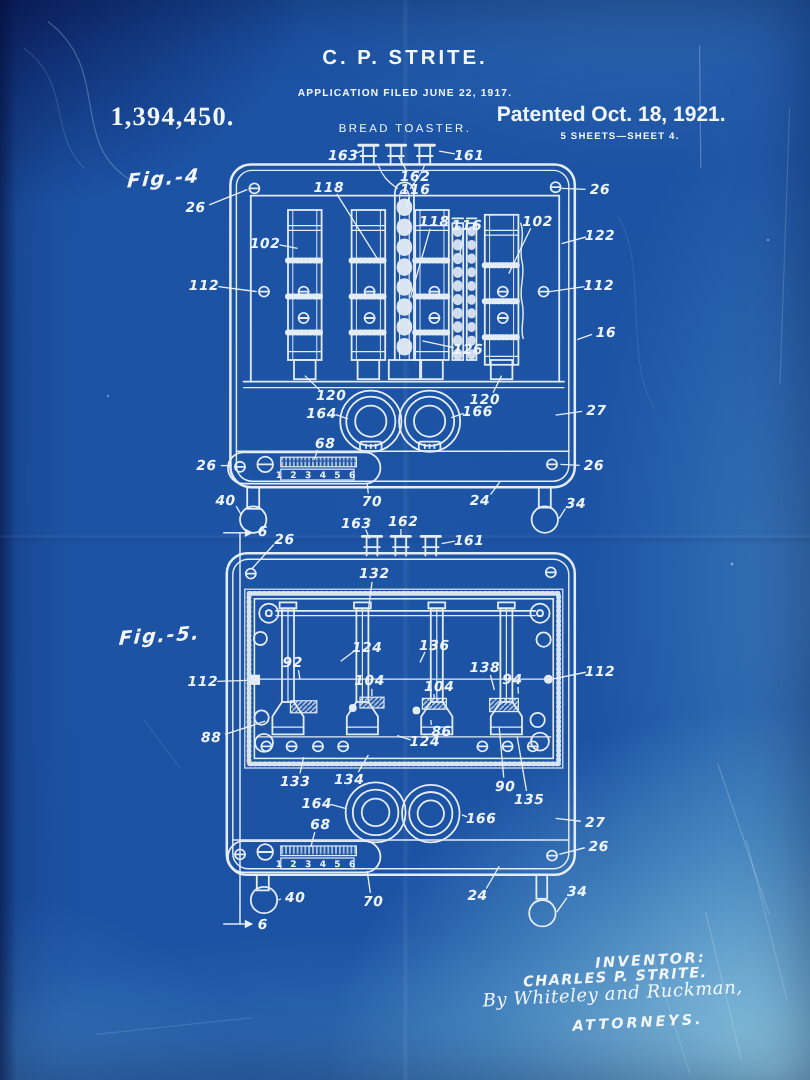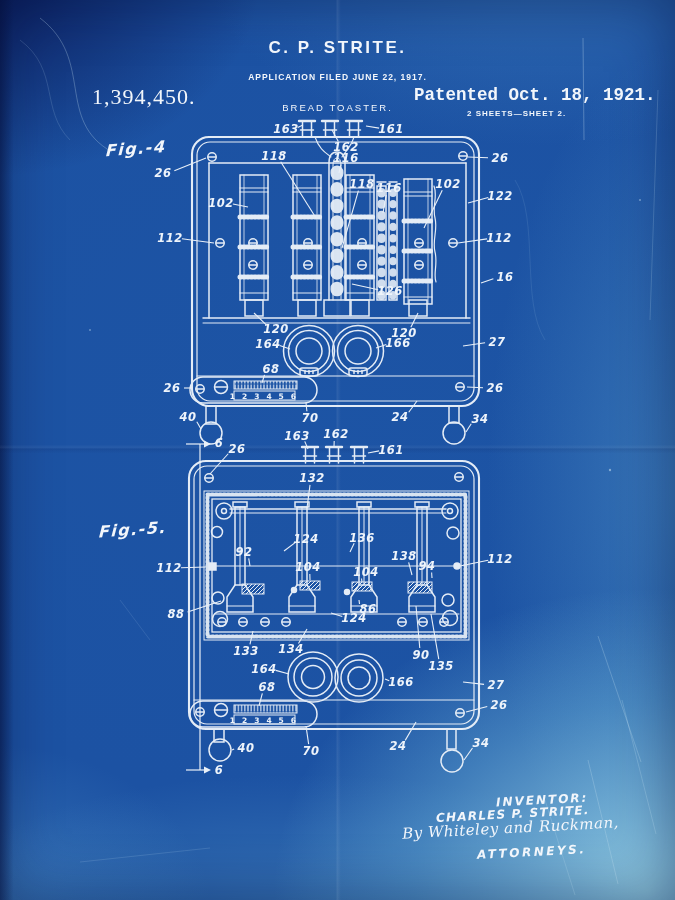--- a/index.html
+++ b/index.html
@@ -25,22 +25,22 @@
       linear-gradient(180deg, transparent 49.4%, rgba(255,255,255,0.05) 49.7%, rgba(10,20,70,0.1) 49.9%, transparent 50.4%),
       linear-gradient(90deg, transparent 49.7%, rgba(255,255,255,0.07) 50%, transparent 50.5%),
       linear-gradient(90deg, rgba(5,15,60,0.55), transparent 2%);
   }
   svg{position:absolute;left:0;top:0;}
   .txt{position:absolute;color:#f2f6fb;white-space:nowrap;}
   .center{left:50%;transform:translateX(-50%);}
   .t-name{top:38px;font-size:17px;font-weight:700;letter-spacing:2.5px;}
   .t-title{top:56px;font-size:9.5px;font-weight:400;letter-spacing:2px;margin-top:46px;}
   .t-appl{top:72px;font-size:8.5px;font-weight:700;letter-spacing:1px;}
-  .t-patnum{left:92px;top:84px;font-family:"Liberation Serif",serif;font-size:22px;font-weight:400;letter-spacing:1px;}
-  .t-patented{left:414px;top:85px;font-family:Liberation Mono, monospace;font-size:17.5px;font-weight:700;}
+  .t-patnum{left:92px;top:84px;font-family:"Liberation Serif",serif;font-size:22px;font-weight:700;letter-spacing:1px;}
+  .t-patented{left:414px;top:85px;font-family:Liberation Sans, sans-serif;font-size:17.5px;font-weight:700;}
   .t-sheet{left:467px;top:109px;font-size:8px;font-weight:700;letter-spacing:1px;}
   .figname{font-family:"DejaVu Sans",sans-serif;font-style:italic;font-weight:700;font-size:16px;letter-spacing:1.5px;transform:rotate(-4deg) skewX(-8deg);}
   .f4{left:106px;top:139px;}
   .f5{left:99px;top:520px;}
   .sig{font-family:"DejaVu Sans",sans-serif;font-style:italic;font-weight:700;transform:rotate(-3deg);}
   .sig-cap{left:496px;top:793px;font-size:12px;letter-spacing:2px;}
   .sig-name{left:436px;top:807px;font-size:12px;letter-spacing:1.2px;}
   .sig-by{left:402px;top:819px;font-family:"DejaVu Serif",serif;font-style:italic;font-weight:400;font-size:15px;letter-spacing:0.5px;transform:rotate(-3deg);}
   .sig-att{left:477px;top:845px;font-size:12px;letter-spacing:2.5px;}
   .ref{fill:#eef4fb;stroke:none;font-family:"DejaVu Sans",sans-serif;font-style:italic;font-weight:700;font-size:11.5px;text-anchor:middle;dominant-baseline:central;letter-spacing:0.5px;}
@@ -386,21 +386,21 @@
         <line x1="472.5147186257614" y1="747.9497474683059" x2="464" y2="760" class="leader"></line>
         <text x="481" y="743" class="ref">34</text>
       </g>
   </svg>
 
   <div class="txt center t-name">C. P. STRITE.</div>
   <div class="txt center t-title">BREAD TOASTER.</div>
   <div class="txt center t-appl">APPLICATION FILED JUNE 22, 1917.</div>
   <div class="txt t-patnum">1,394,450.</div>
   <div class="txt t-patented">Patented Oct. 18, 1921.</div>
-  <div class="txt t-sheet">2 SHEETS—SHEET 2.</div>
+  <div class="txt t-sheet">5 SHEETS—SHEET 4.</div>
 
   <div class="txt figname f4">Fig.-4</div>
   <div class="txt figname f5">Fig.-5.</div>
 
   <div class="txt sig sig-cap">INVENTOR:</div>
   <div class="txt sig sig-name">CHARLES P. STRITE.</div>
   <div class="txt sig-by txt">By Whiteley and Ruckman,</div>
   <div class="txt sig sig-att">ATTORNEYS.</div>
 
 </div>

